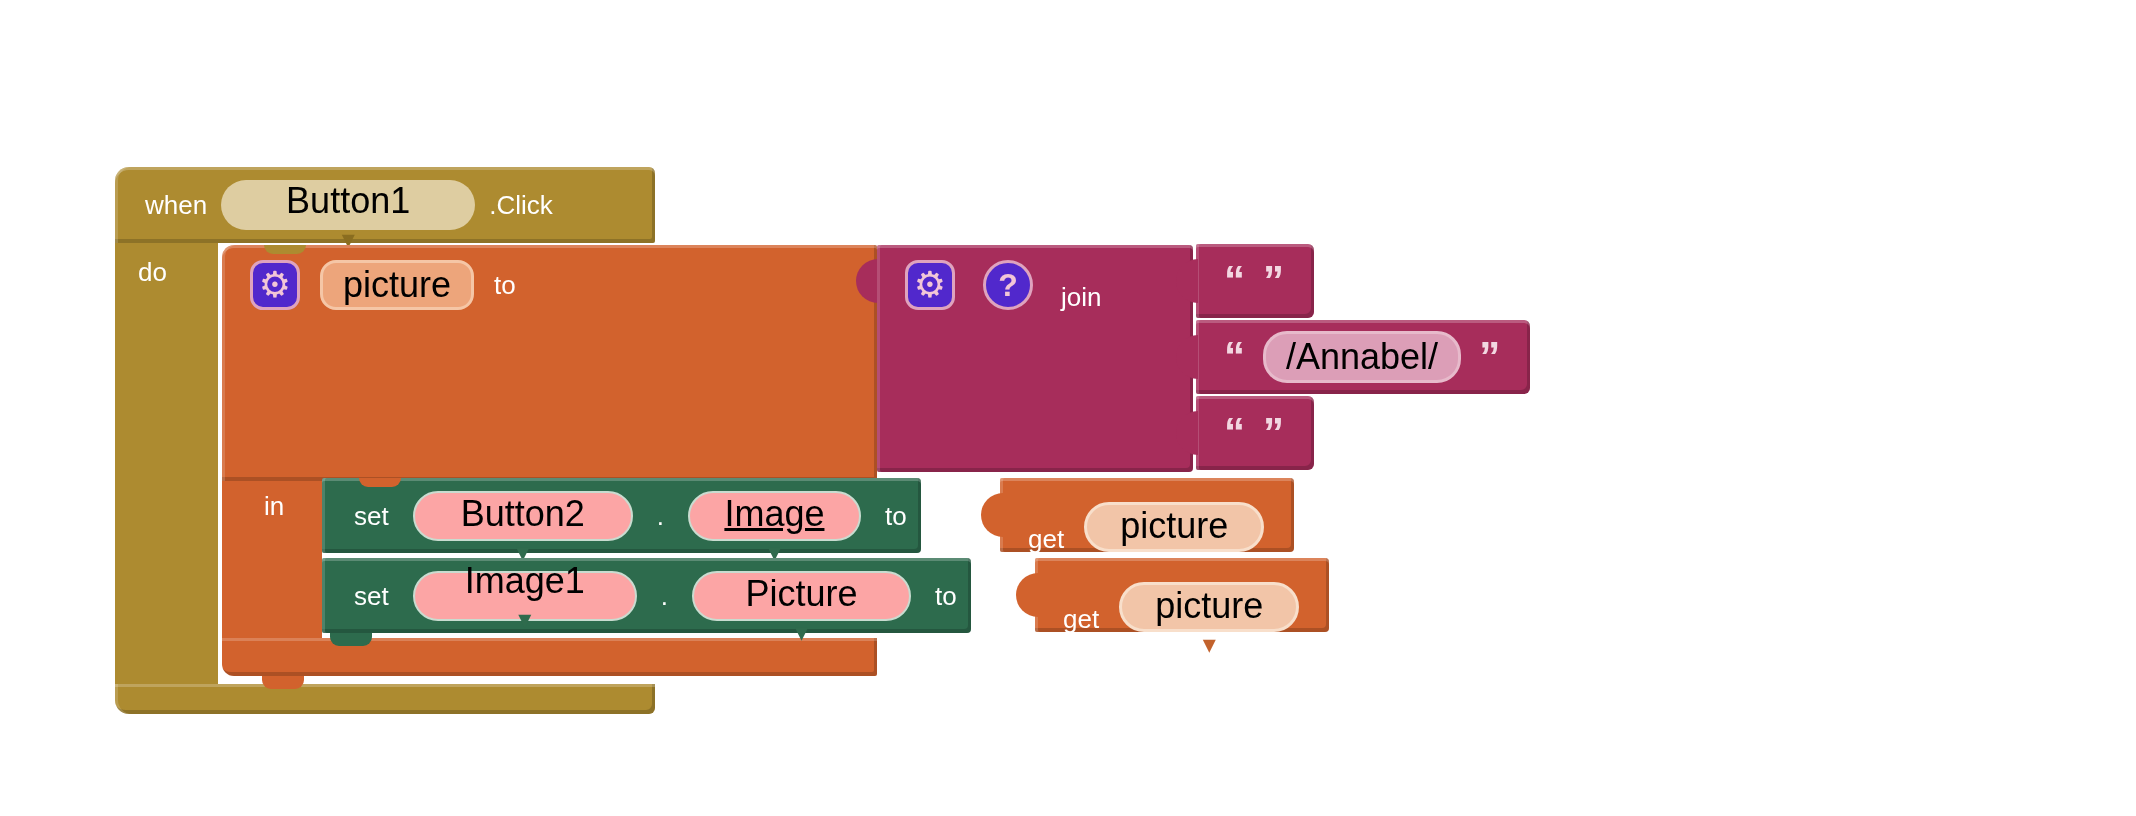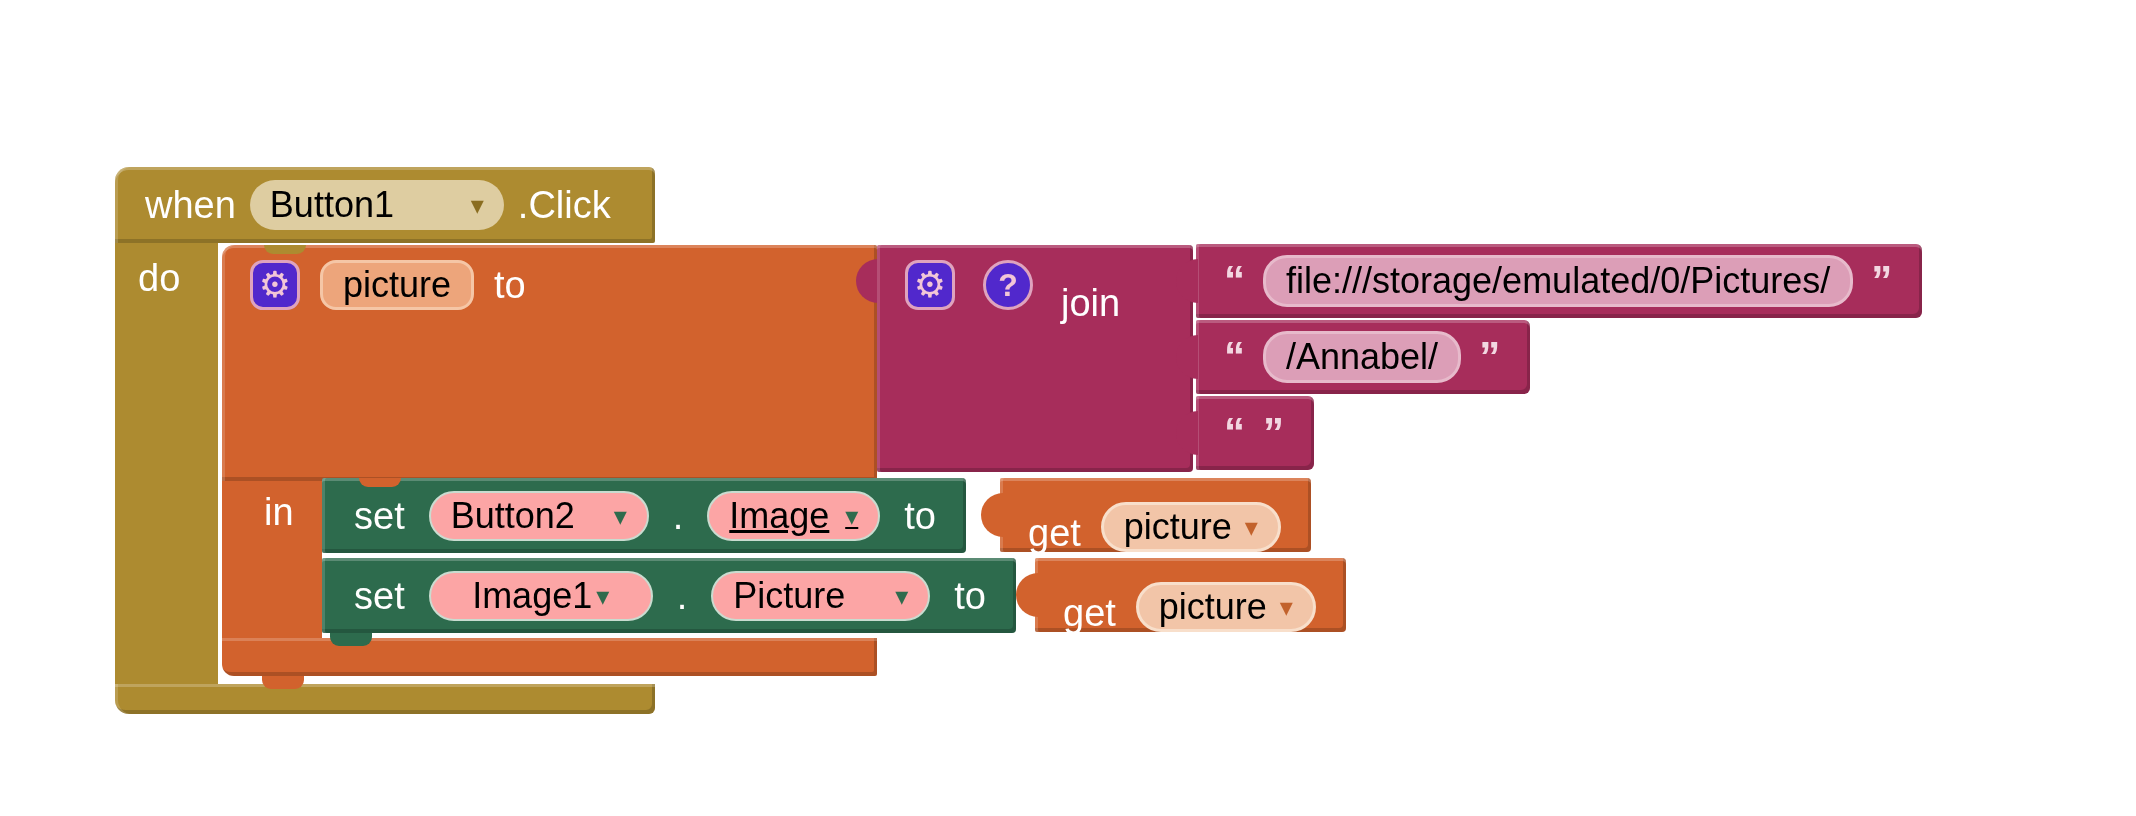--- a/index.html
+++ b/index.html
@@ -1,38 +1,38 @@
 <!DOCTYPE html>
 <html><head>
 <meta charset="utf-8">
 <style>
   html,body{margin:0;padding:0;}
   body{
     width:2136px;height:816px;background:#ffffff;position:relative;overflow:hidden;
     font-family:"Liberation Sans","DejaVu Sans",sans-serif;
   }
   .abs{position:absolute;box-sizing:border-box;}
-  .lbl{color:#ffffff;font-size:38px;line-height:1;white-space:nowrap;}
+  .lbl{color:#ffffff;font-size:26px;line-height:1;white-space:nowrap;}
   .row{display:inline-flex;align-items:center;white-space:nowrap;}
 
   
   .olive{background:#AD8B30;}
   .orange{background:#D2622D;}
   .magenta{background:#A72D5B;}
   .green{background:#2D6B4D;}
 
   .bevel{box-shadow:inset 0 3px 0 rgba(255,255,255,0.22), inset 3px 0 0 rgba(255,255,255,0.16), inset -3px -4px 0 rgba(0,0,0,0.18);}
   .halo{box-shadow:inset 0 3px 0 rgba(255,255,255,0.22), inset 3px 0 0 rgba(255,255,255,0.16), inset -3px -4px 0 rgba(0,0,0,0.18), 3px 4px 0 rgba(255,255,255,0.85);}
 
   
   .z1{z-index:1}.z2{z-index:2}.z3{z-index:3}.z4{z-index:4}.z5{z-index:5}
 
   
   .pill{display:inline-flex;align-items:center;justify-content:center;gap:4px;
-        height:50px;border-radius:25px;color:#000;font-size:36px;padding:0 20px;box-sizing:border-box;}
+        height:50px;border-radius:25px;color:#000;font-size:36px;padding:0 20px;box-sizing:border-box;flex-direction:column;}
   .pill .arrow{font-size:26px;line-height:1;}
   .pill-olive{background:#DECDA1;}
   .pill-olive .arrow{color:#8A6D20;}
   .pill-green{background:#fca5a5;border:2px solid #C9DCD0;}
   .pill-green .arrow{color:#2F6B4D;}
   .pill-varname{background:#EDA57B;border:3px solid #F5C6A6;border-radius:16px;}
   .pill-get{background:#F2C5A8;border:3px solid #F8DFCB;}
   .pill-get .arrow{color:#C2622C;}
   .pill-string{background:#DC9EB7;border:3px solid #E7BACB;border-radius:24px;height:52px;}
 
@@ -67,21 +67,21 @@
   #join-body{left:877px;top:245px;width:316px;height:227px;border-radius:2px 4px 4px 2px;
              display:flex;align-items:flex-start;padding:15px 0 0 28px;gap:28px;}
   #join-body .lbl{margin-top:24px;}
 
   .string-block{height:74px;border-radius:2px 6px 6px 2px;padding:0 30px 0 28px;gap:18px;}
   #str1{left:1196px;top:244px;}
   #str2{left:1196px;top:320px;}
   #str3{left:1196px;top:396px;}
   .string-block .tab-left{left:-20px;top:15px;background:#A72D5B;}
 
-  .set-block{height:75px;border-radius:2px 4px 4px 2px;padding:0 30px 0 32px;gap:24px;}
+  .set-block{height:75px;border-radius:2px 4px 4px 2px;padding:0 14px 0 32px;gap:24px;}
   #set1{left:322px;top:478px;}
   #set2{left:322px;top:558px;}
   #set1 .notch-top{left:37px;background:#D2622D;}
   #set2 .tab-bottom{left:8px;bottom:-13px;background:#2D6B4D;}
 
   .get-block{height:74px;border-radius:2px 4px 4px 2px;padding:0 30px 0 28px;gap:20px;align-items:flex-end;}
   #get1{left:1000px;top:478px;}
   #get2{left:1035px;top:558px;}
   .get-block .tab-left{left:-19px;top:15px;background:#D2622D;}
 
@@ -121,23 +121,20 @@
 <div class="abs tab-left magenta z4" id="join-tab"></div>
 <div class="abs magenta bevel z4" id="join-body">
   <span class="mut mut-gear">⚙</span>
   <span class="mut mut-help">?</span>
   <span class="lbl">join</span>
 </div>
 
 <div class="abs row magenta halo string-block z5" id="str1">
   <span class="tab-left"></span>
   <span class="quote">“</span>
-  <span class="pill pill-string">
-    <span>file:///storage/emulated/0/Pictures/</span>
-  </span>
   <span class="quote">”</span>
 </div>
 
 <div class="abs row magenta halo string-block z5" id="str2">
   <span class="tab-left"></span>
   <span class="quote">“</span>
   <span class="pill pill-string">
     <span>/Annabel/</span>
   </span>
   <span class="quote">”</span>

